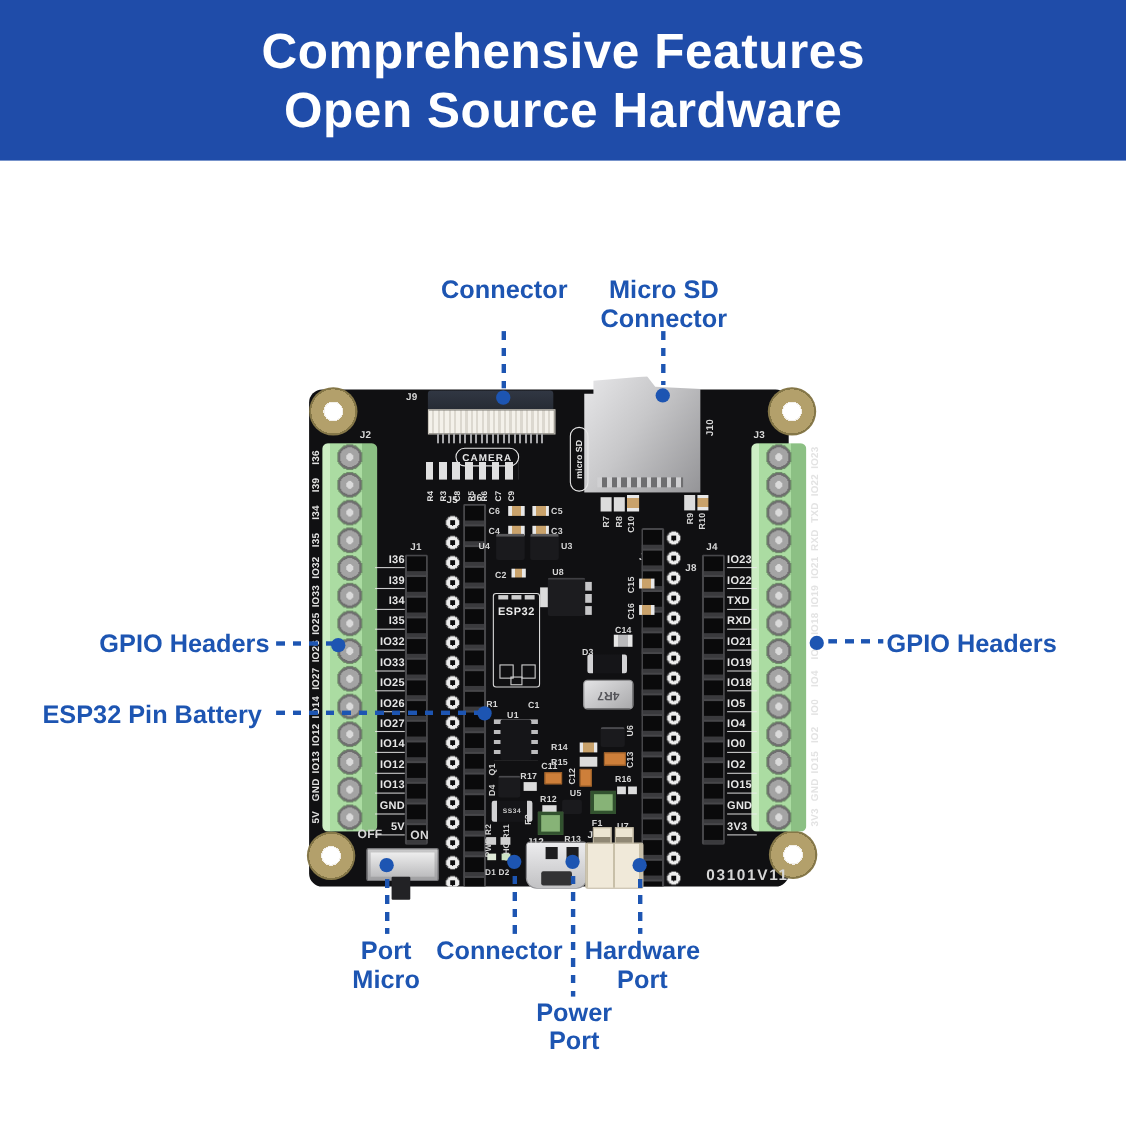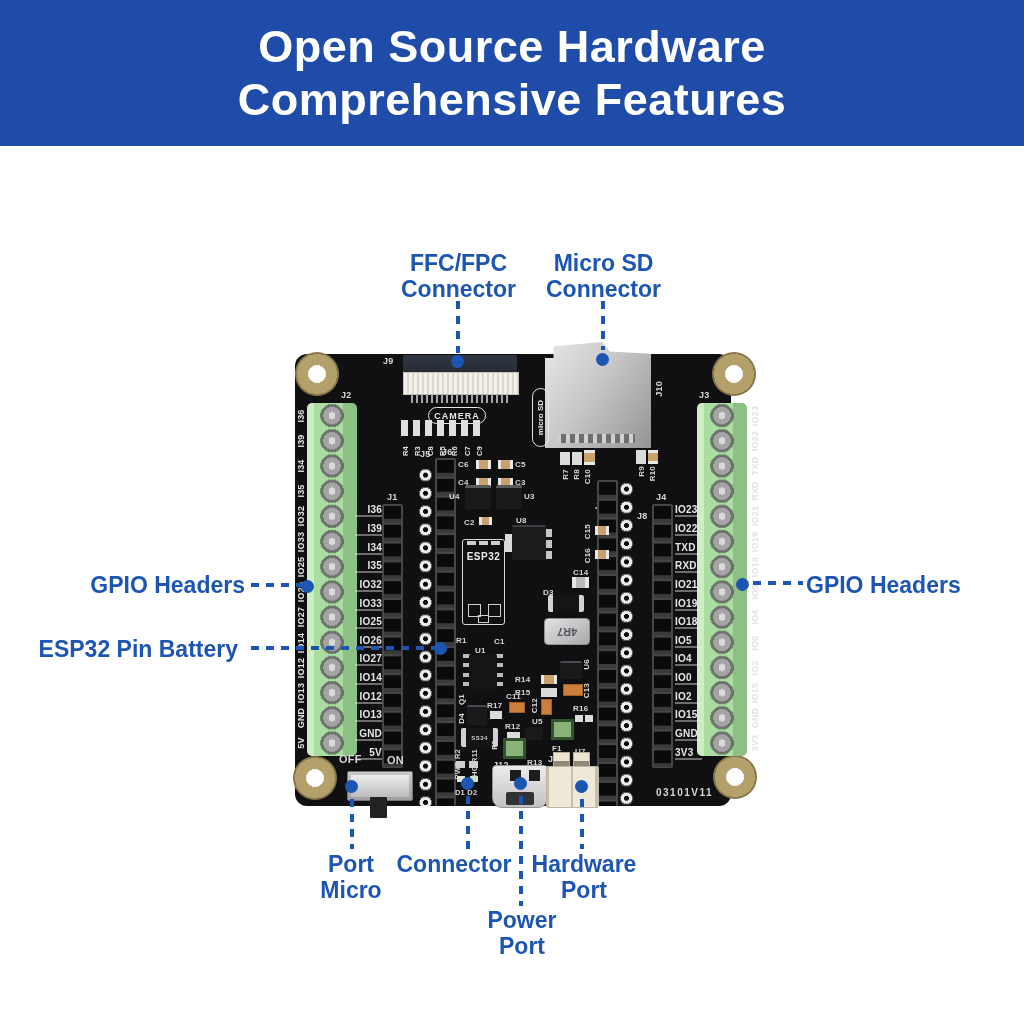--- a/index.html
+++ b/index.html
@@ -2,21 +2,21 @@
 <html style="--banner_bg: #1f4ca9; --callout: #1d55b2; --board: #101012; --terminal_green: #a5d69c; --hole_gold: #b3a06b; --silkscreen: #d6d6d6;"><head>
 <meta charset="utf-8">
 <style>
   html,body{margin:0;padding:0}
   body{width:1024px;height:1024px;background:#fff;position:relative;overflow:hidden;
        font-family:"Liberation Sans",sans-serif}
   .banner{position:absolute;left:0;top:0;width:1024px;height:146px;background:var(--banner_bg,#1f4ca9);
           display:flex;flex-direction:column;align-items:center;justify-content:center}
   .banner div{color:#fff;font-weight:bold;font-size:45px;line-height:53px;letter-spacing:.5px}
 
-  .board{position:absolute;left:295px;top:354px;width:436px;height:452px;
+  .board{position:absolute;left:281px;top:354px;width:436px;height:452px;
          background:var(--board,#101012);border-radius:12px}
   .hole{position:absolute;width:44px;height:44px;border-radius:50%;
         background:radial-gradient(circle,#ffffff 0 8px,#f2efe8 8px 9px,#b3a06b 9px 20px,#857748 20px 22px)}
   .tblock{position:absolute;width:50px;height:353px;border-radius:5px;
         background-color:#a5d69c;
         background-image:
           radial-gradient(circle at 50% 12.6px,#dadada 0 3.5px,#a4a4a4 3.5px 8.8px,#6e6e6e 8.8px 10.8px,rgba(0,0,0,.35) 10.8px 11.8px,rgba(0,0,0,0) 11.8px),
           linear-gradient(to right,#cdeec4 0 7px,#abdca2 7px 36px,#8cc084 36px);
         background-size:100% 25.2px,100% 100%;
         background-repeat:repeat-y,no-repeat}
@@ -54,22 +54,22 @@
   .cl{position:absolute;color:var(--callout,#1d55b2);font-weight:bold;font-size:23px;line-height:26px;text-align:center}
   .cl.ra{text-align:right}.cl.la{text-align:left}
   .dashv{position:absolute;width:4px;background-image:repeating-linear-gradient(to bottom,var(--callout,#1d55b2) 0 8px,rgba(0,0,0,0) 8px 15px)}
   .dashh{position:absolute;height:4px;background-image:repeating-linear-gradient(to right,var(--callout,#1d55b2) 0 8px,rgba(0,0,0,0) 8px 15px)}
   .dot{position:absolute;width:13px;height:13px;border-radius:50%;background:var(--callout,#1d55b2)}
 </style>
 </head>
 <body>
 
 <header class="banner">
+  <div>Comprehensive Features</div>
   <div>Open Source Hardware</div>
-  <div>Comprehensive Features</div>
 </header>
 
 <div class="board">
 
   <div class="hole" style="left:0;top:-2px"></div>
   <div class="hole" style="left:417px;top:-2px"></div>
   <div class="hole" style="left:-2px;top:402px"></div>
   <div class="hole" style="left:418px;top:401px"></div>
 
   <span class="ref jref" style="left:88px;top:3px">J9</span>
@@ -441,25 +441,24 @@
   <div class="comp" style="left:211px;top:438px;width:28px;height:13px;background:#323234;border-radius:2px"></div>
 
   <span class="ref jref" style="left:253px;top:401px">J11</span>
   <div class="comp" style="left:258px;top:398px;width:15px;height:14px;background:#ece5d2;border:1px solid #b9b09a;
        box-shadow:inset 0 -6px 0 rgba(70,60,40,.55)"></div>
   <div class="comp" style="left:278px;top:398px;width:15px;height:14px;background:#ece5d2;border:1px solid #b9b09a;
        box-shadow:inset 0 -6px 0 rgba(70,60,40,.55)"></div>
   <div class="comp" style="left:251px;top:412px;width:51px;height:40px;background:#f0e9d9;border:1px solid #c0b7a1;border-radius:2px;
        background-image:linear-gradient(to right,rgba(160,150,120,.5) 0 2px,rgba(0,0,0,0) 2px 24px,rgba(160,150,120,.5) 24px 26px,rgba(0,0,0,0) 26px 48px,rgba(160,150,120,.5) 48px)"></div>
 
-  <span class="ref" style="left:361px;top:434px;font-size:10px;letter-spacing:1.5px">03101V11</span>
+  <span class="ref" style="left:361px;top:434px;font-size:14px;letter-spacing:1.5px">03101V11</span>
 </div>
 
 <div class="cl" style="left:376px;top:250px;width:165px">
-  <div>FFC/FPC</div>
   <div>Connector</div>
 </div>
 <div class="dashv" style="left:456px;top:301px;height:52px"></div>
 <div class="dot" style="left:451px;top:355px"></div>
 
 <div class="cl" style="left:521px;top:250px;width:165px">
   <div>Micro SD</div>
   <div>Connector</div>
 </div>
 <div class="dashv" style="left:601px;top:301px;height:49px"></div>

